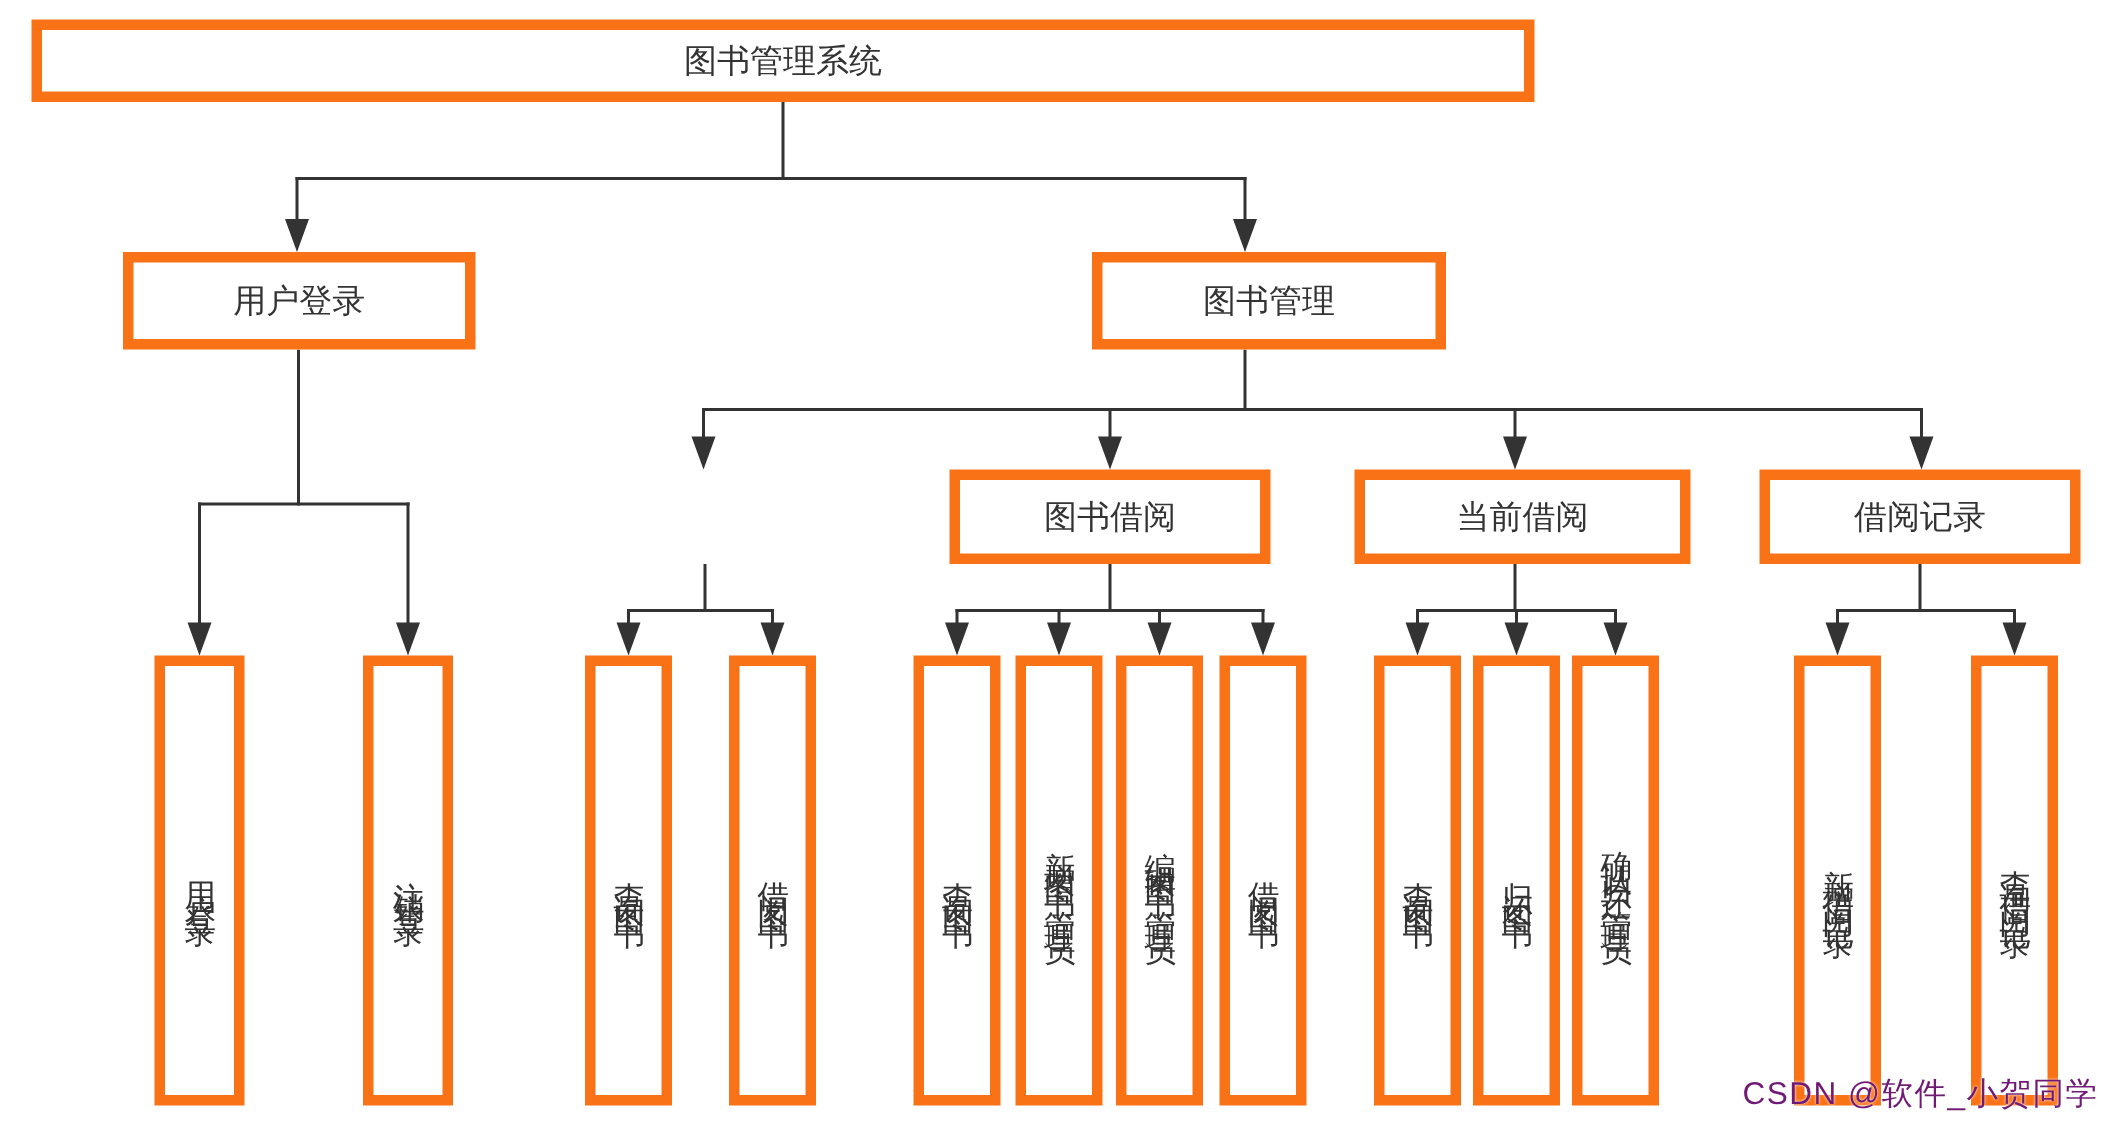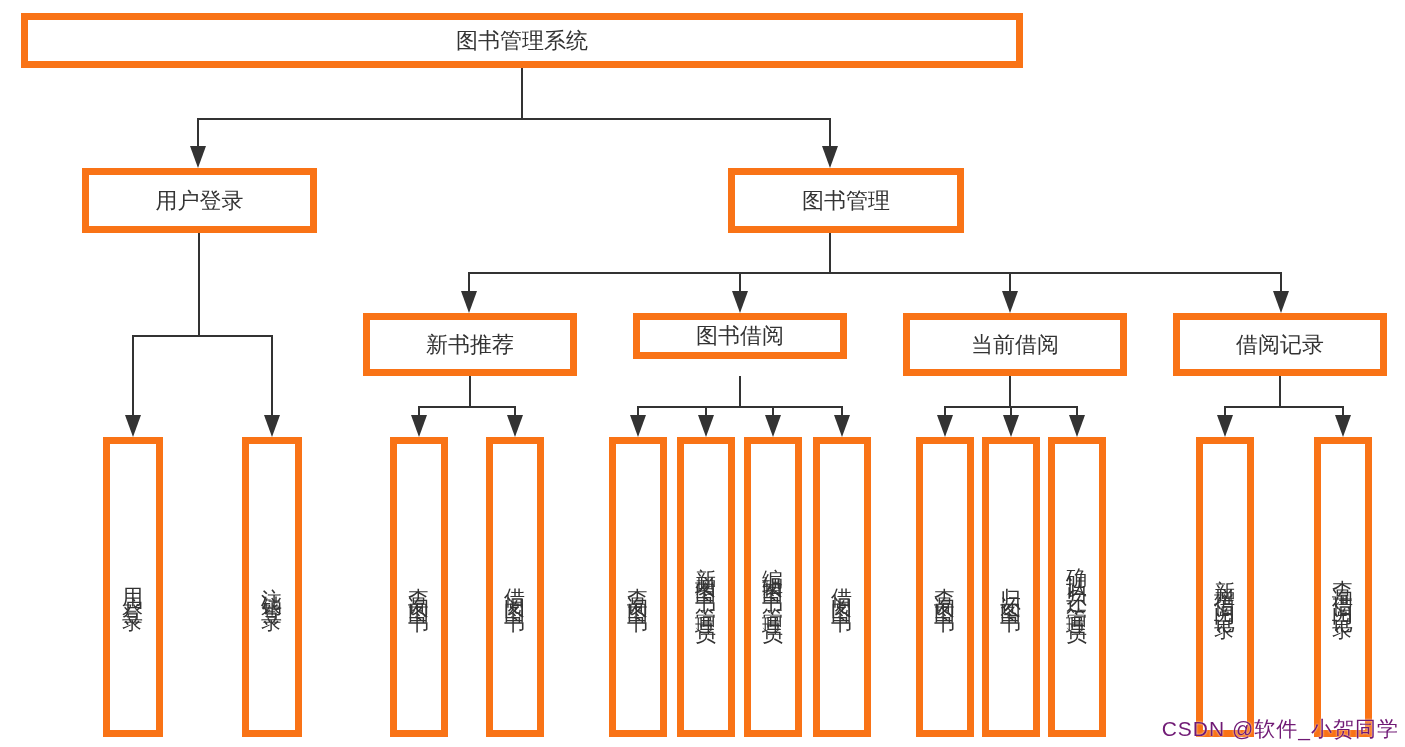--- a/index.html
+++ b/index.html
@@ -98,24 +98,21 @@
     <span class="lbl">图书管理系统</span>
   </div>
 
   <div class="box" style="left:82px;top:168px;width:235px;height:65px;">
     <span class="lbl">用户登录</span>
   </div>
   <div class="box" style="left:712px;top:168px;width:236px;height:65px;margin-left:16px;">
     <span class="lbl">图书管理</span>
   </div>
 
-  <div class="box" style="left:363px;top:313px;width:214px;height:63px;">
-    <span class="lbl">新书推荐</span>
-  </div>
-  <div class="box" style="left:633px;top:313px;width:214px;height:46px;">
+  <div class="box" style="left:633px;top:313px;width:214px;height:63px;">
     <span class="lbl">图书借阅</span>
   </div>
   <div class="box" style="left:903px;top:313px;width:224px;height:63px;">
     <span class="lbl">当前借阅</span>
   </div>
   <div class="box" style="left:1173px;top:313px;width:214px;height:63px;">
     <span class="lbl">借阅记录</span>
   </div>
 
   <div class="box" style="left:103px;top:437px;width:60px;height:300px;">

